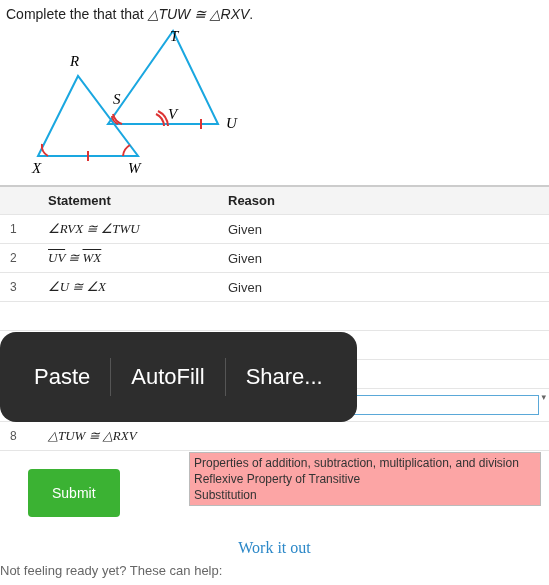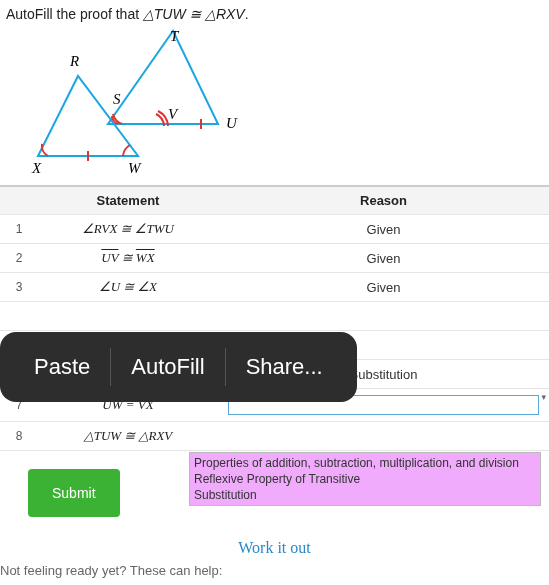--- a/index.html
+++ b/index.html
@@ -1,45 +1,45 @@
 <!DOCTYPE html>
 <html><head>
 <meta charset="utf-8">
 <style>
   html,body{margin:0;padding:0;font-family:Arial,Helvetica,sans-serif;font-size:13px;color:#222;background:#fff;width:549px;height:585px;overflow:hidden}
   .prompt{padding:6px 6px 4px 6px;font-size:14px}
   .prompt i{font-style:italic}
   .figwrap{padding:0 10px 6px 18px}
   .tblwrap{border-top:1px solid #ccc}
   table{width:100%;border-collapse:collapse;font-size:13px}
-  th,td{text-align:center;padding:6px 10px;border-bottom:1px solid #e5e5e5}
+  th,td{text-align:left;padding:6px 10px;border-bottom:1px solid #e5e5e5}
   th{background:#f4f4f4;font-weight:bold;border-top:1px solid #ccc}
   td.num{width:18px;color:#555;font-size:12px}
   td.stmt{width:160px;font-style:italic;font-family:'Times New Roman',serif}
   td.reason{color:#333}
   .ov{font-family:'Times New Roman',serif;font-style:italic;text-decoration:overline}
-  .toolbar{position:absolute;left:0;top:332px;display:flex;align-items:flex-end;background:#2d2d2d;border-radius:16px;padding:16px 14px;color:#fff;font-size:22px}
+  .toolbar{position:absolute;left:0;top:332px;display:flex;align-items:flex-end;background:#2d2d2d;border-radius:16px;padding:26px 14px;color:#fff;font-size:22px}
   .toolbar>div{padding:6px 20px}
   .toolbar>div+div{border-left:1px solid #555}
   .ddwrap{position:relative}
   .ddinput{width:100%;box-sizing:border-box;border:1px solid #5aa8d8;height:20px;background:#fff}
   .ddarrow{position:absolute;right:3px;top:3px;font-size:9px;color:#666}
-  .ddlist{position:absolute;margin-top:1px;left:189px;right:8px;background:#f0abfc;border:1px solid #bbb;font-size:12px;line-height:16px;padding:2px 4px;color:#333}
+  .ddlist{position:absolute;margin-top:1px;left:189px;right:8px;background:#fca5a5;border:1px solid #bbb;font-size:12px;line-height:16px;padding:2px 4px;color:#333}
   .submit{margin:18px 0 0 28px;background:#3bb233;color:#fff;border:none;border-radius:4px;padding:16px 24px;font-size:14px;cursor:pointer}
   .workout{text-align:center;margin-top:22px;color:#2c88c8;font-size:16px;font-family:'Times New Roman',serif}
   .notready{text-align:left;color:#666;font-size:13px;margin-top:6px}
   .hiddenrow td{color:transparent}
 </style>
 </head>
 <body>
 
 
 
 <div class="prompt">
-  <span>AutoFill the proof that </span><i>△TUW ≅ △RXV</i><span>.</span>
+  <span>Complete the that that </span><i>△TUW ≅ △RXV</i><span>.</span>
 </div>
 
 <div class="figwrap">
 <svg width="230" height="150" viewBox="0 0 230 150">
   <g stroke="#1aa7e0" stroke-width="2" fill="none">
     <polygon points="20,130 120,130 60,50"></polygon>
     <polygon points="90,98 200,98 155,5"></polygon>
   </g>
 
   <path d="M30,130 A12,12 0 0 1 24,118" stroke="#d33" stroke-width="2" fill="none"></path>

